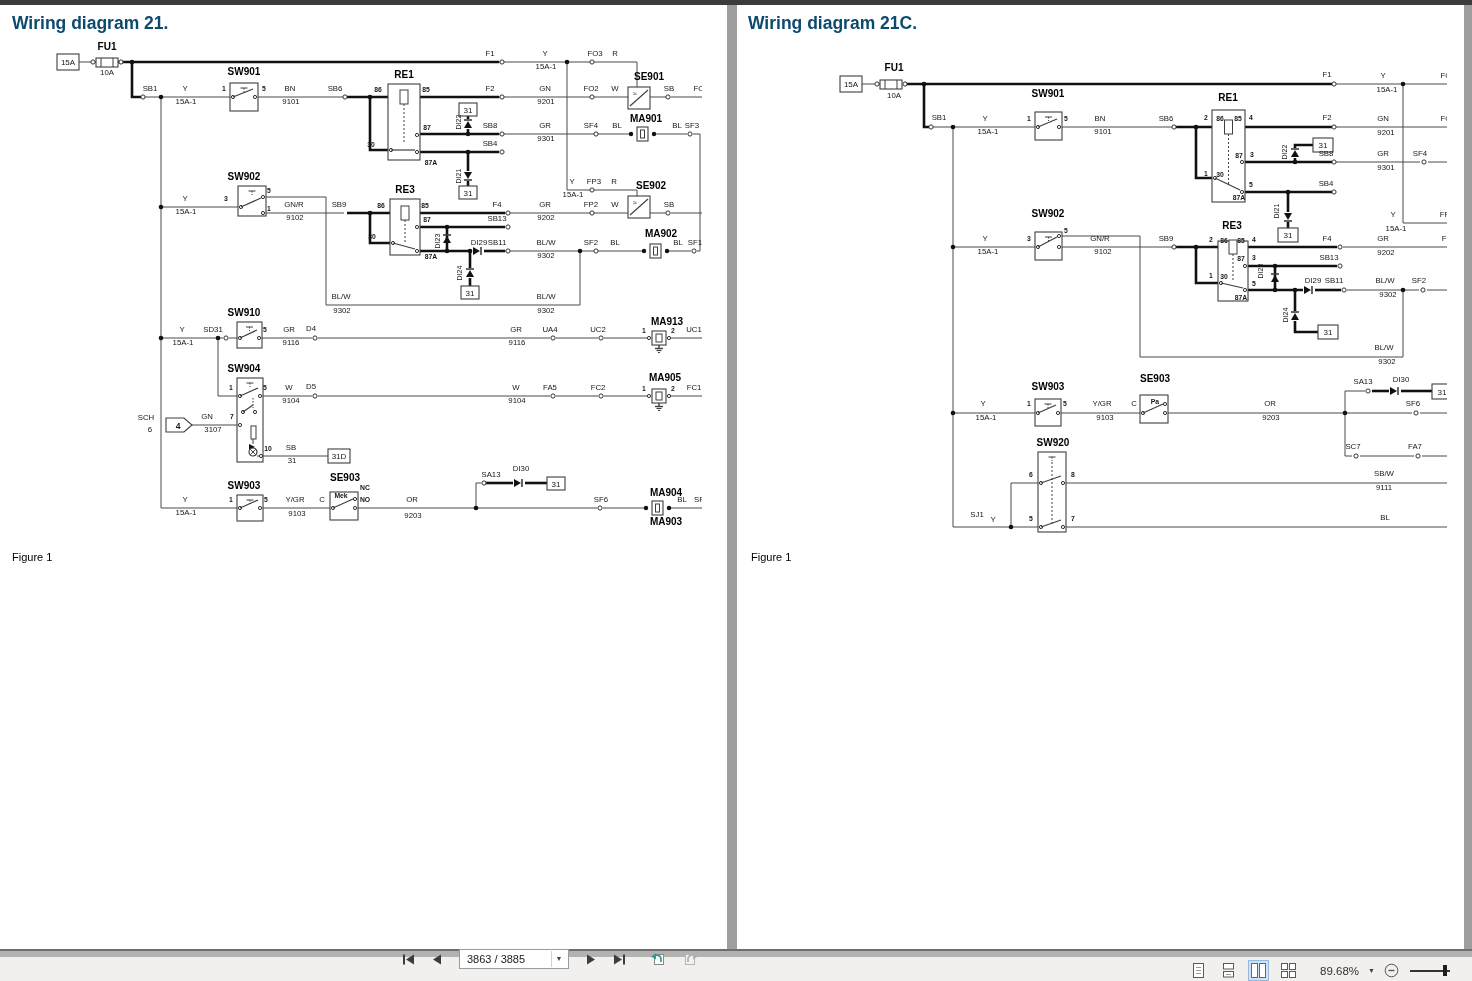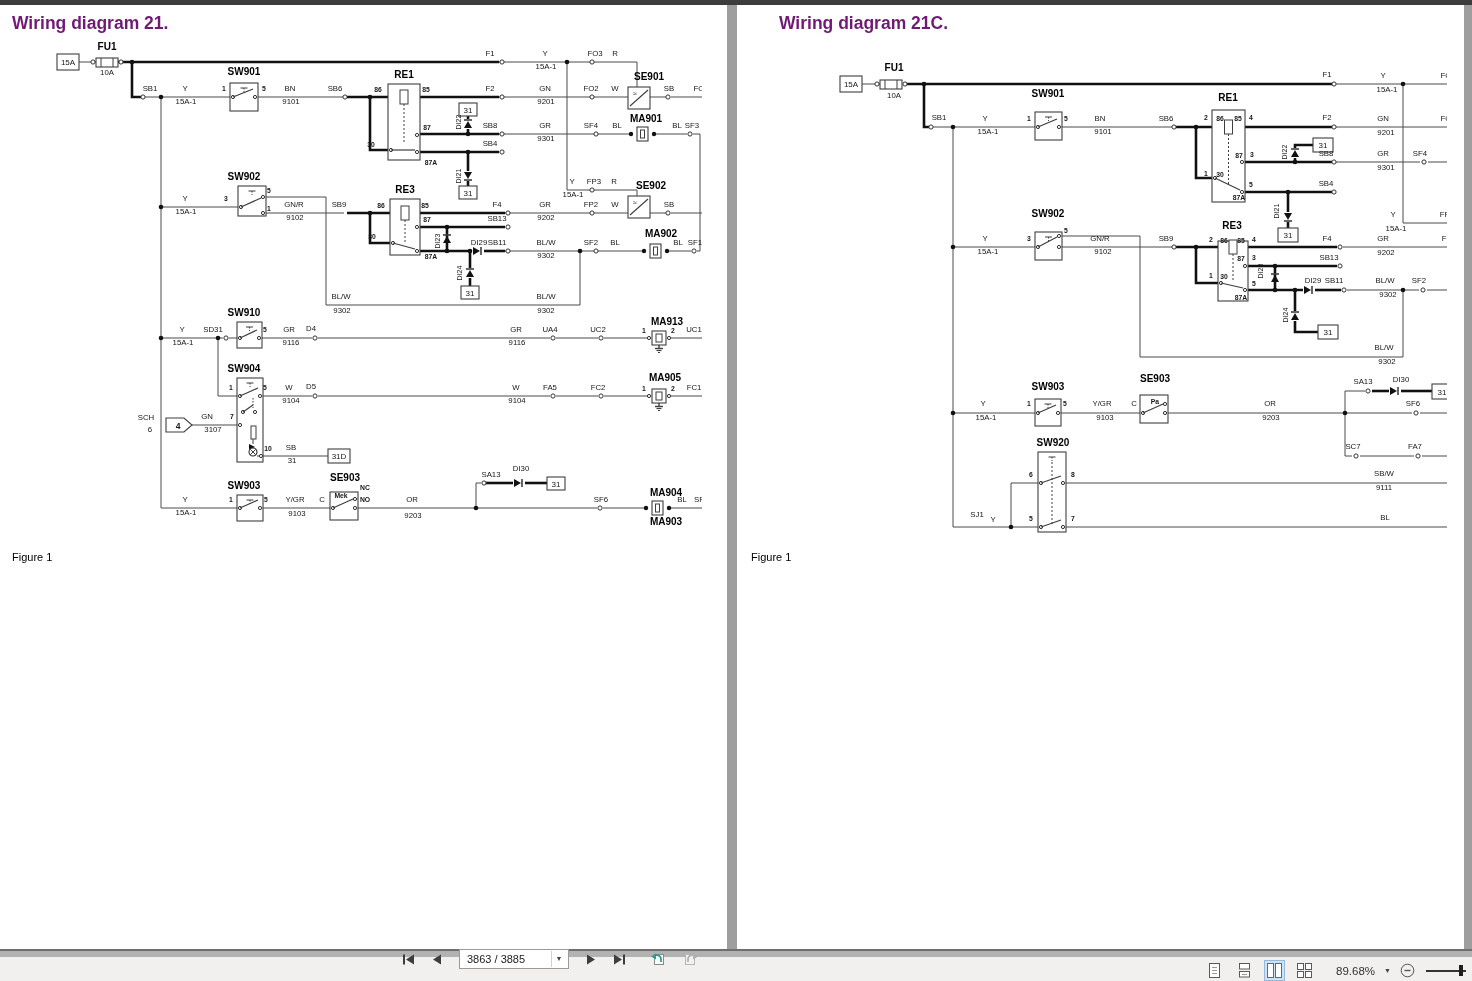--- a/index.html
+++ b/index.html
@@ -2,33 +2,33 @@
 <html><head>
 <meta charset="utf-8">
 <style>
   html,body{margin:0;padding:0;background:#9e9e9e;}
   .screen{position:relative;width:1472px;height:981px;overflow:hidden;background:#9e9e9e;
           font-family:"Liberation Sans","DejaVu Sans",sans-serif;}
   .top-strip{position:absolute;left:0;top:0;width:1472px;height:5px;background:#3c3c3c;}
   .page-bg{position:absolute;top:5px;width:727px;height:944px;background:#fff;}
   .page-bg.left{left:0;}
   .page-bg.right{left:737px;}
-  .page-title{position:absolute;top:13px;font-size:17.5px;font-weight:bold;color:#701a75;white-space:nowrap;}
+  .page-title{position:absolute;top:13px;font-size:17.5px;font-weight:bold;color:#0c4a6e;white-space:nowrap;}
   .page-title.left{left:12px;}
-  .page-title.right{left:779px;text-align:center;}
+  .page-title.right{left:748px;text-align:center;}
   .fig-caption{position:absolute;top:551px;font-size:11px;font-weight:normal;color:#000;}
   .fig-caption.left{left:12px;}
   .fig-caption.right{left:751px;}
   svg.schem{position:absolute;top:0;}
   #svg0{left:0;}
   #svg1{left:737px;}
   .toolbar{position:absolute;left:0;top:949px;width:1472px;height:32px;
     background:linear-gradient(180deg,#6e6e6e 0,#6e6e6e 2px,#b2b2b2 2px,#b2b2b2 8px,#f1f0ef 8px);}
   .tb-center{position:absolute;left:402px;top:0;display:flex;align-items:center;gap:17px;}
-  .tb-right{position:absolute;right:6px;top:11px;display:flex;align-items:center;gap:9px;}
+  .tb-right{position:absolute;right:22px;top:11px;display:flex;align-items:center;gap:9px;}
   .tb-btn{display:flex;align-items:center;justify-content:center;cursor:pointer;}
   .page-box{display:flex;align-items:center;background:#fff;border:1px solid #9a9a9a;height:18px;width:108px;}
   .page-box input{border:0;outline:none;width:84px;font-size:11px;padding:0 0 0 7px;color:#222;
     font-family:"Liberation Sans","DejaVu Sans",sans-serif;background:transparent;}
   .page-caret{width:14px;text-align:center;font-size:7px;color:#444;border-left:1px solid #d0d0d0;height:16px;line-height:16px;}
   .layout-ic{width:19px;height:19px;display:flex;align-items:center;justify-content:center;border:1px solid transparent;}
   .layout-ic.sel{background:#cfe3f7;border:1px solid #94b9dc;}
   .zoom-txt{font-size:11.5px;color:#333;margin-left:12px;}
   .zoom-caret{font-size:7px;color:#444;}
   .slider-wrap{position:relative;width:40px;height:13px;margin-left:2px;}

